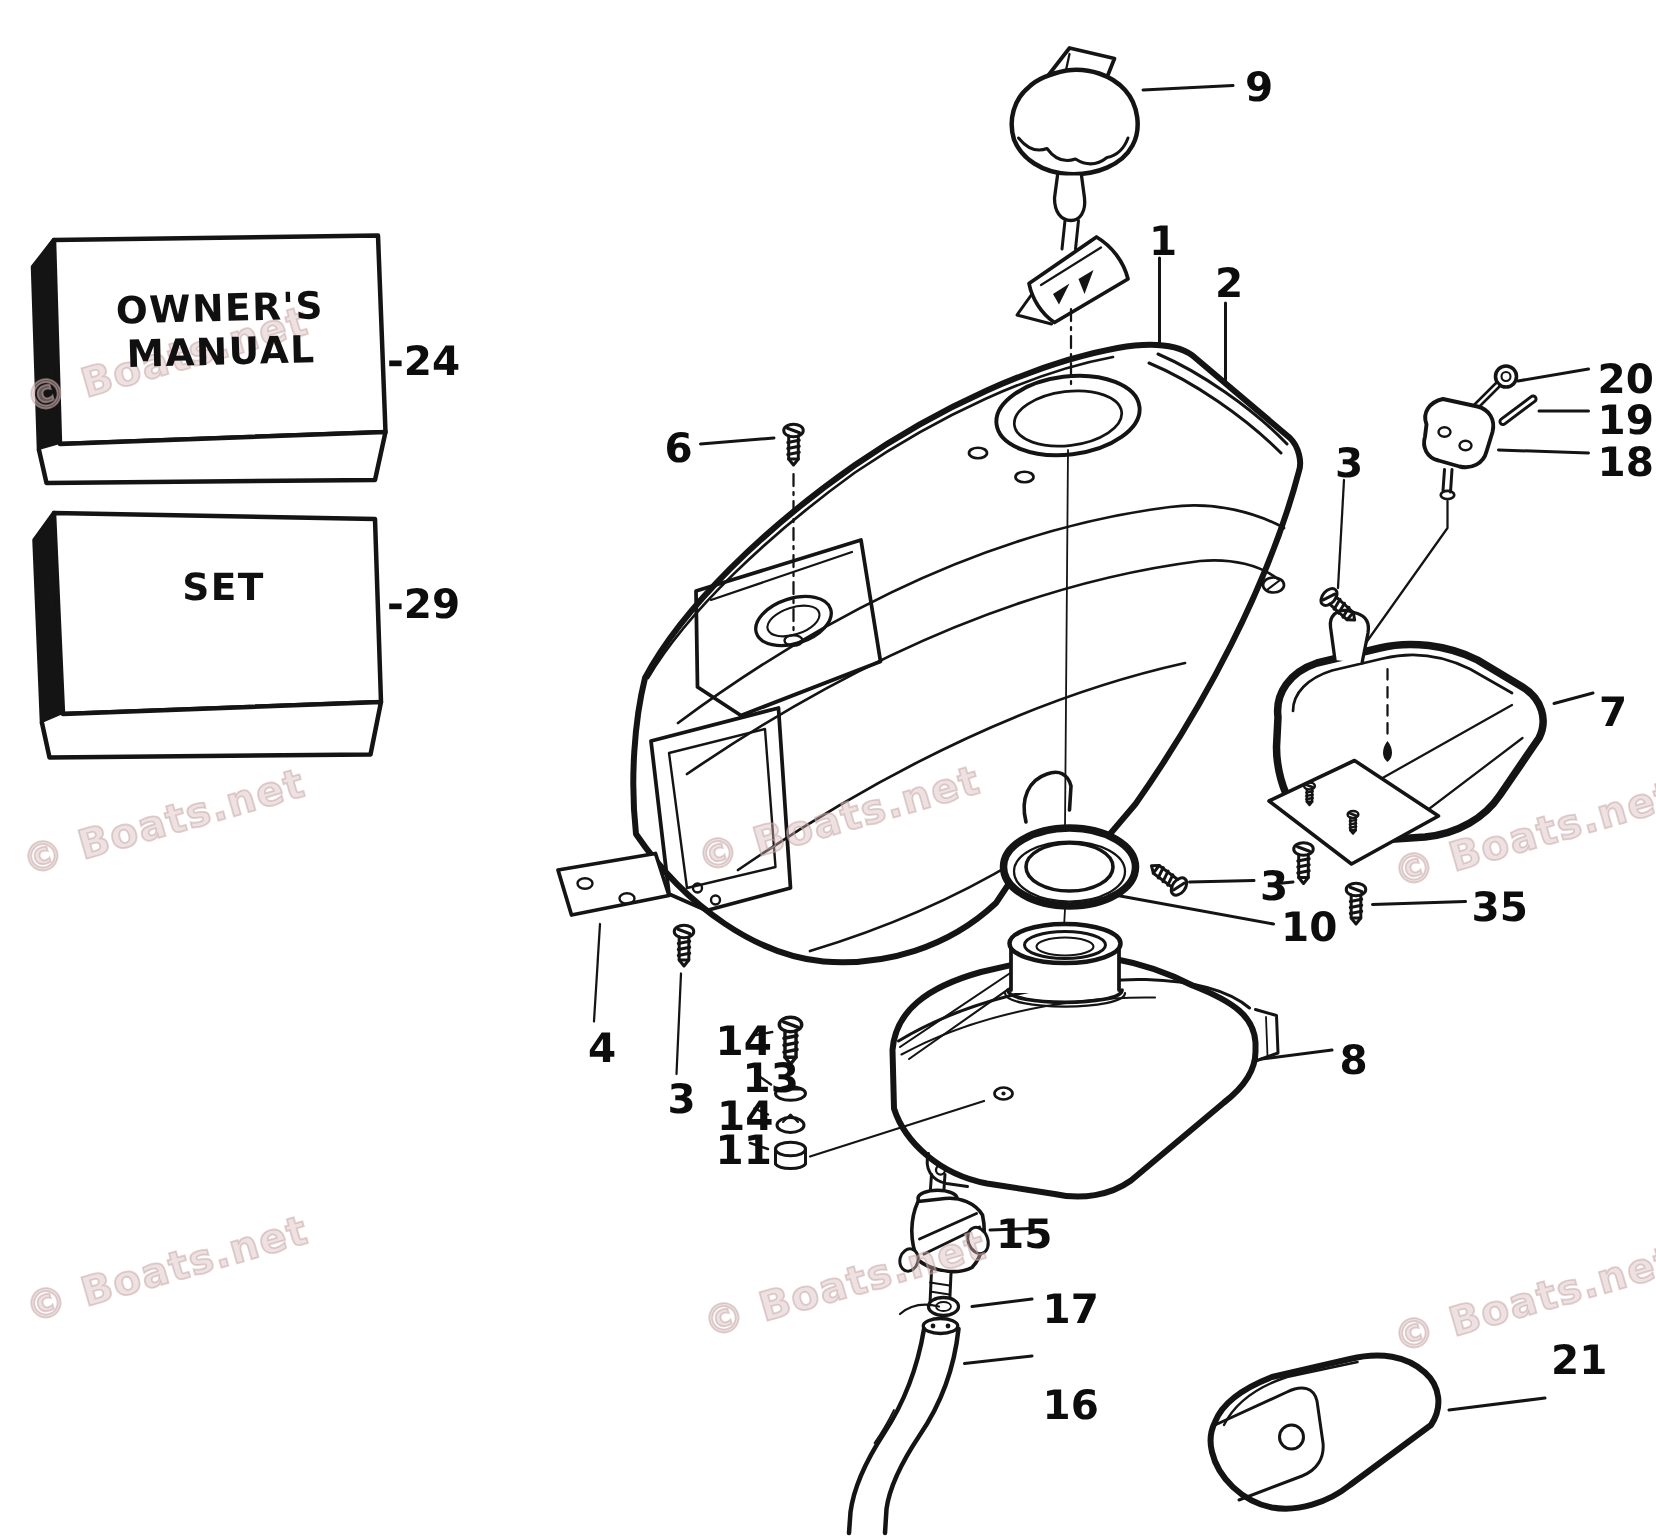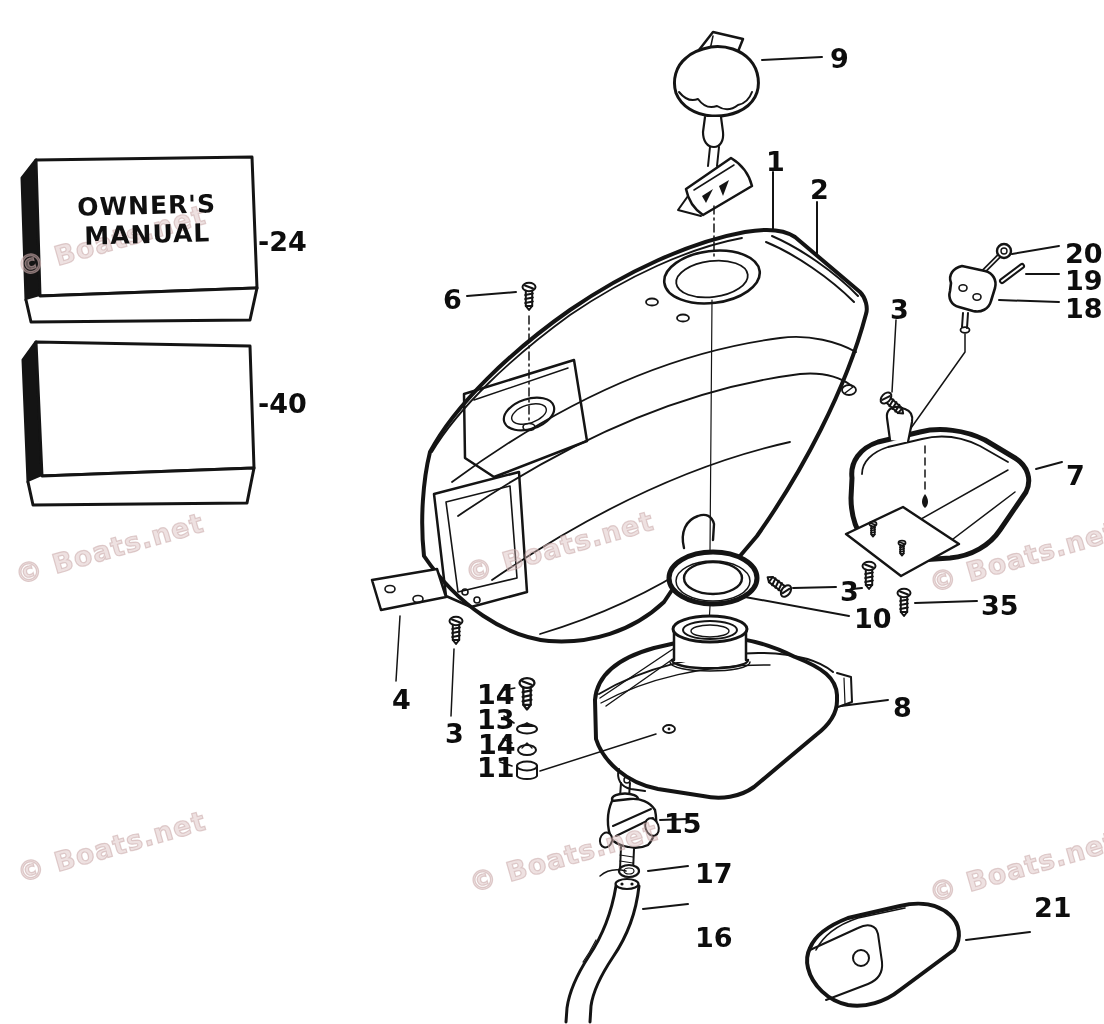--- a/index.html
+++ b/index.html
@@ -260,40 +260,41 @@
 <div class="wm" style="left:930px;top:568px">© Boats.net</div>
 <div class="wm" style="left:18px;top:858px">© Boats.net</div>
 <div class="wm" style="left:470px;top:868px">© Boats.net</div>
 <div class="wm" style="left:930px;top:878px">© Boats.net</div>
 
 <div class="doc-label" style="left:41px;top:192px;transform:rotate(-1.5deg)">
   <div>OWNER'S</div>
   <div>MANUAL</div>
 </div>
 <div class="doc-label" style="left:43px;top:378px">
+  <div>SET</div>
 </div>
 
 <div class="callout" style="left:830px;top:45px">9</div>
 <div class="callout" style="left:766px;top:148px">1</div>
 <div class="callout" style="left:810px;top:176px">2</div>
 <div class="callout" style="left:258px;top:228px">-24</div>
 <div class="callout" style="left:443px;top:286px">6</div>
 <div class="callout" style="left:1065px;top:240px">20</div>
 <div class="callout" style="left:1065px;top:267px">19</div>
 <div class="callout" style="left:1065px;top:295px">18</div>
 <div class="callout" style="left:890px;top:296px">3</div>
-<div class="callout" style="left:258px;top:390px">-40</div>
+<div class="callout" style="left:258px;top:390px">-29</div>
 <div class="callout" style="left:1066px;top:462px">7</div>
 <div class="callout" style="left:840px;top:578px">3</div>
 <div class="callout" style="left:854px;top:605px">10</div>
 <div class="callout" style="left:981px;top:592px">35</div>
 <div class="callout" style="left:392px;top:686px">4</div>
 <div class="callout" style="left:445px;top:720px">3</div>
 <div class="callout" style="left:477px;top:681px">14</div>
-<div class="callout" style="left:477px;top:706px">13</div>
+<div class="callout" style="left:495px;top:706px">13</div>
 <div class="callout" style="left:478px;top:731px">14</div>
 <div class="callout" style="left:477px;top:754px">11</div>
 <div class="callout" style="left:893px;top:694px">8</div>
 <div class="callout" style="left:664px;top:810px">15</div>
 <div class="callout" style="left:695px;top:860px">17</div>
 <div class="callout" style="left:695px;top:924px">16</div>
 <div class="callout" style="left:1034px;top:894px">21</div>
 
 </div>
 

